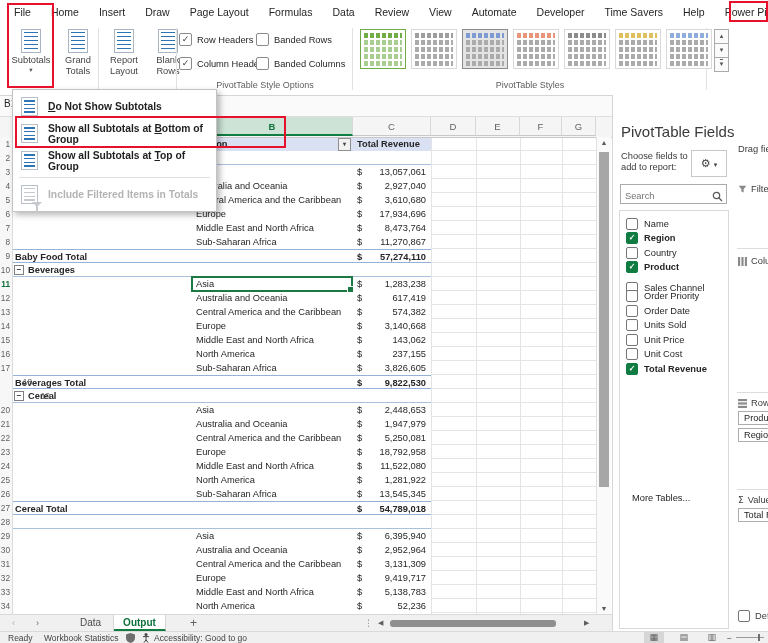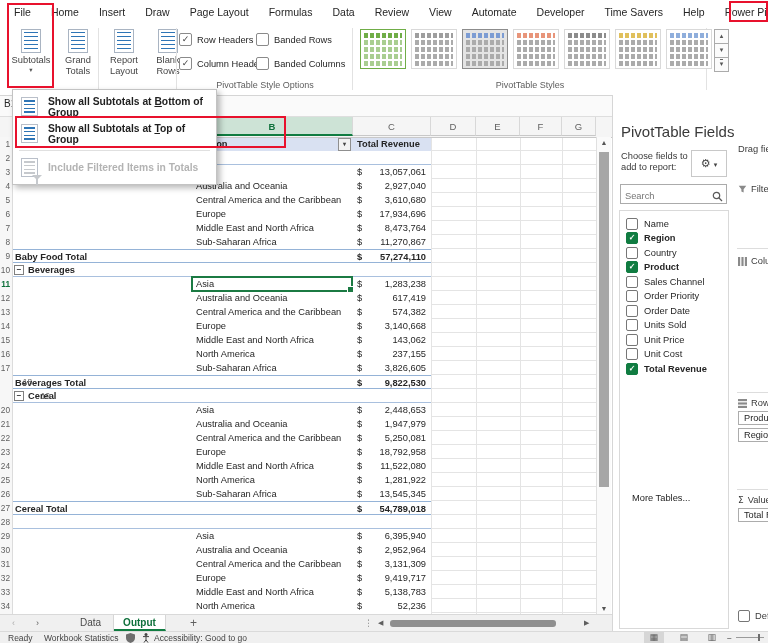--- a/index.html
+++ b/index.html
@@ -506,20 +506,24 @@
 
   <div class="vsb">
     <div class="arr" style="top:2px">▲</div>
     <div class="vsb-thumb"></div>
     <div class="arr" style="bottom:2px">▼</div>
   </div>
 
   <div class="menu" id="menu">
       <div class="menu-item">
         <div class="menu-icon"></div>
+        <div class="menu-label"><span></span><span class="accel">D</span><span>o Not Show Subtotals</span></div>
+      </div>
+      <div class="menu-item">
+        <div class="menu-icon"></div>
         <div class="menu-label"><span>Show all Subtotals at </span><span class="accel">B</span><span>ottom of Group</span></div>
       </div>
       <div class="menu-item">
         <div class="menu-icon"></div>
         <div class="menu-label"><span>Show all Subtotals at </span><span class="accel">T</span><span>op of Group</span></div>
       </div>
       <div class="menu-sep"></div>
       <div class="menu-item disabled">
         <div class="menu-icon gray">
           <div class="funnel"></div>
@@ -555,21 +559,21 @@
           <span>Region</span>
         </div>
         <div class="field-row" style="top: 35px;">
           <div class="fcheck"></div>
           <span>Country</span>
         </div>
         <div class="field-row on" style="top: 49.5px;">
           <div class="fcheck on">✓</div>
           <span>Product</span>
         </div>
-        <div class="field-row" style="top: 64px;">
+        <div class="field-row" style="top: 70px;">
           <div class="fcheck"></div>
           <span>Sales Channel</span>
         </div>
         <div class="field-row" style="top: 78.5px;">
           <div class="fcheck"></div>
           <span>Order Priority</span>
         </div>
         <div class="field-row" style="top: 93px;">
           <div class="fcheck"></div>
           <span>Order Date</span>

